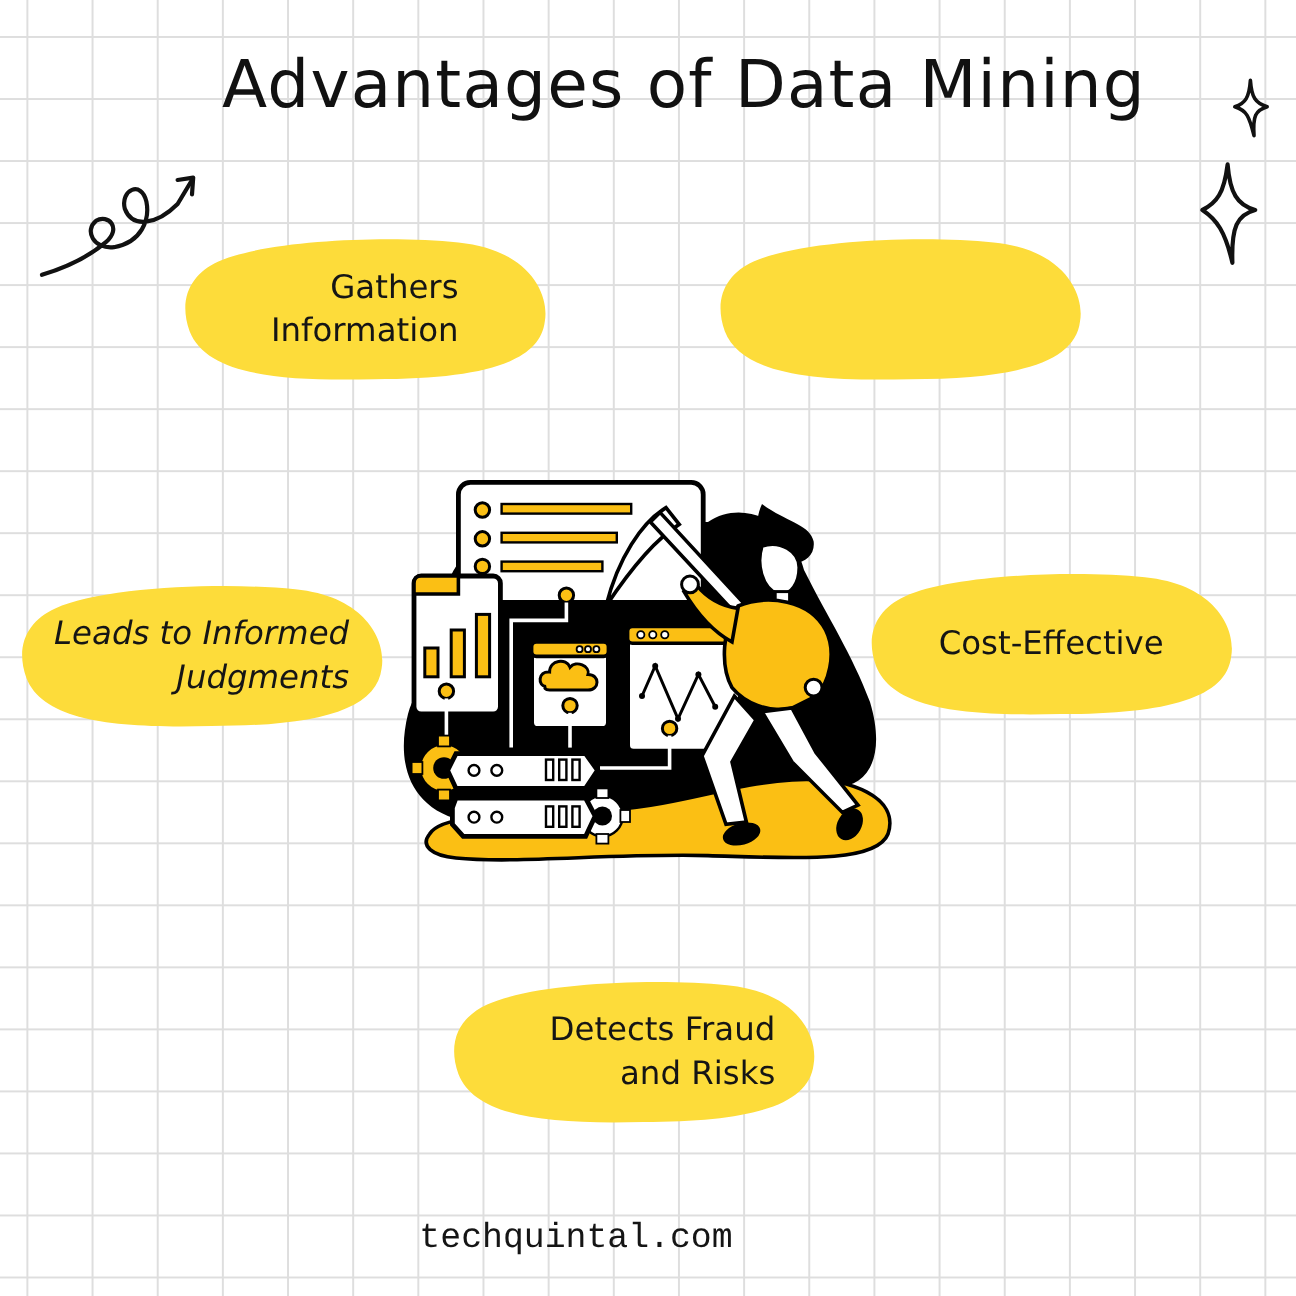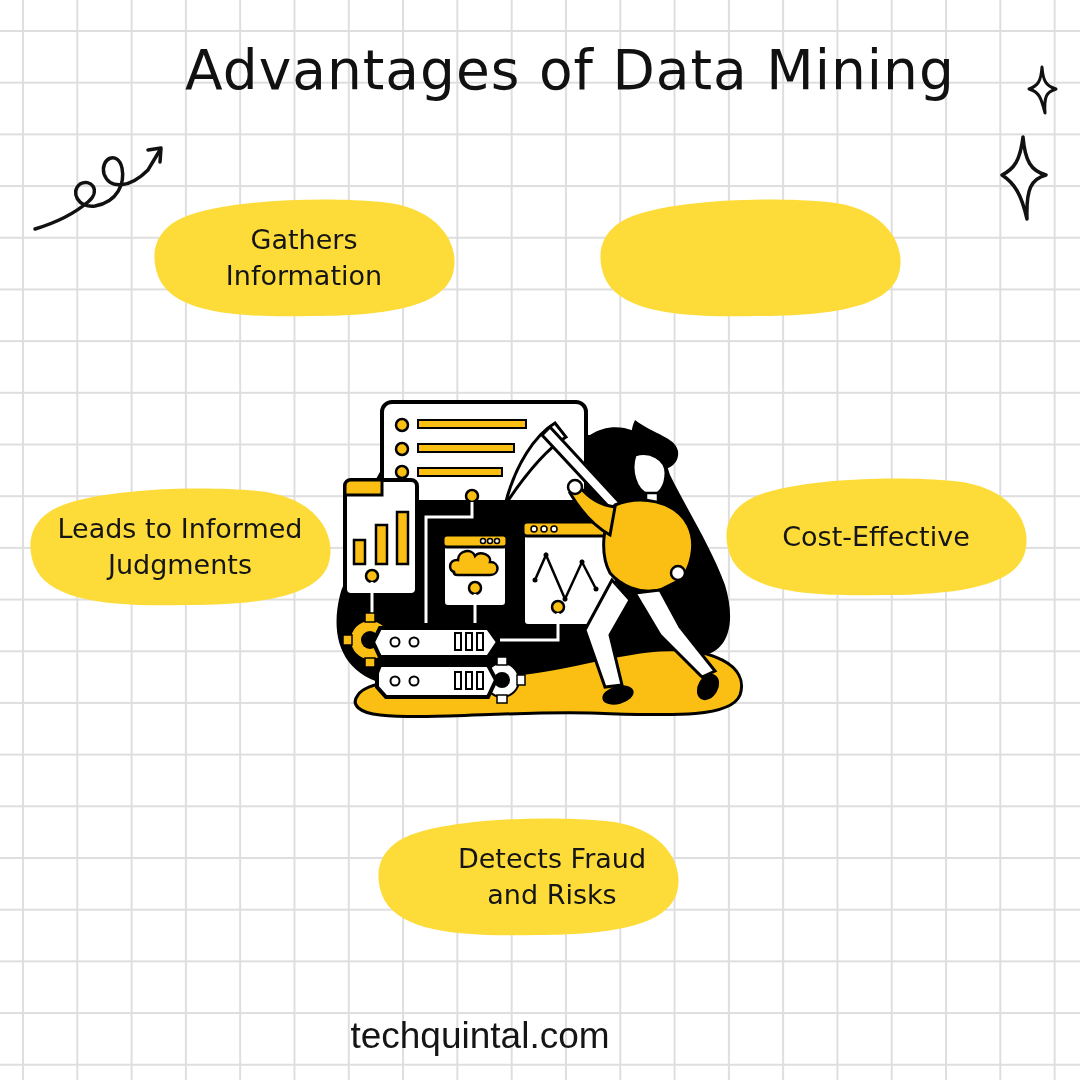--- a/index.html
+++ b/index.html
@@ -15,31 +15,31 @@
     color: #111111;
   }
   .title {
     position: absolute; left: 0; width: 1140px; top: 38px;
     text-align: center; font-size: 55px; font-weight: normal;
     letter-spacing: 1px; color: #111;
     font-family: "DejaVu Sans", sans-serif;
   }
   .blob {
     position: absolute; display: flex; align-items: center; justify-content: center;
-    text-align: center;
+    text-align: right;
   }
   .blob svg.shape { position: absolute; left: 0; top: 0; width: 100%; height: 100%; }
   .blob .label {
     position: relative; font-size: 27px; line-height: 36px; color: #151515;
     font-family: "DejaVu Sans", sans-serif; white-space: pre-line;
   }
   .footer {
     position: absolute; left: 0; width: 960px; top: 1015px;
-    text-align: center; font-size: 37px; color: #151515;
-    font-family: Liberation Sans, sans-serif;
+    text-align: center; font-size: 29px; color: #151515;
+    font-family: Liberation Mono, monospace;
   }
   .deco { position: absolute; }
   .illustration { position: absolute; left: 330px; top: 395px; width: 420px; height: 325px; }
 </style>
 </head>
 <body>
 
 <div class="title">Advantages of Data Mining</div>
 
 <svg class="deco" style="left:30px; top:138px;" width="140" height="100" viewBox="0 0 140 100">
@@ -61,21 +61,21 @@
   <div class="label">Gathers
 Information</div>
 </div>
 
 <div class="blob" style="left:598px; top:196px; width:304px; height:124px;">
   <svg class="shape" viewBox="0 0 304 124" preserveAspectRatio="none">
     <path d="M30 22 C 70 4, 170 0, 230 6 C 290 12, 306 50, 302 72 C 298 106, 250 120, 160 120 C 80 122, 20 116, 6 80 C -4 52, 8 32, 30 22 Z" fill="#FDDC3A"></path>
   </svg>
 </div>
 
-<div class="blob" style="left:28px; top:485px; width:304px; height:124px;">
+<div class="blob" style="left:16px; top:485px; width:304px; height:124px;font-style:italic;">
   <svg class="shape" viewBox="0 0 304 124" preserveAspectRatio="none">
     <path d="M30 22 C 70 4, 170 0, 230 6 C 290 12, 306 50, 302 72 C 298 106, 250 120, 160 120 C 80 122, 20 116, 6 80 C -4 52, 8 32, 30 22 Z" fill="#FDDC3A"></path>
   </svg>
   <div class="label">Leads to Informed
 Judgments</div>
 </div>
 
 <div class="blob" style="left:724px; top:475px; width:304px; height:124px;">
   <svg class="shape" viewBox="0 0 304 124" preserveAspectRatio="none">
     <path d="M30 22 C 70 4, 170 0, 230 6 C 290 12, 306 50, 302 72 C 298 106, 250 120, 160 120 C 80 122, 20 116, 6 80 C -4 52, 8 32, 30 22 Z" fill="#FDDC3A"></path>

